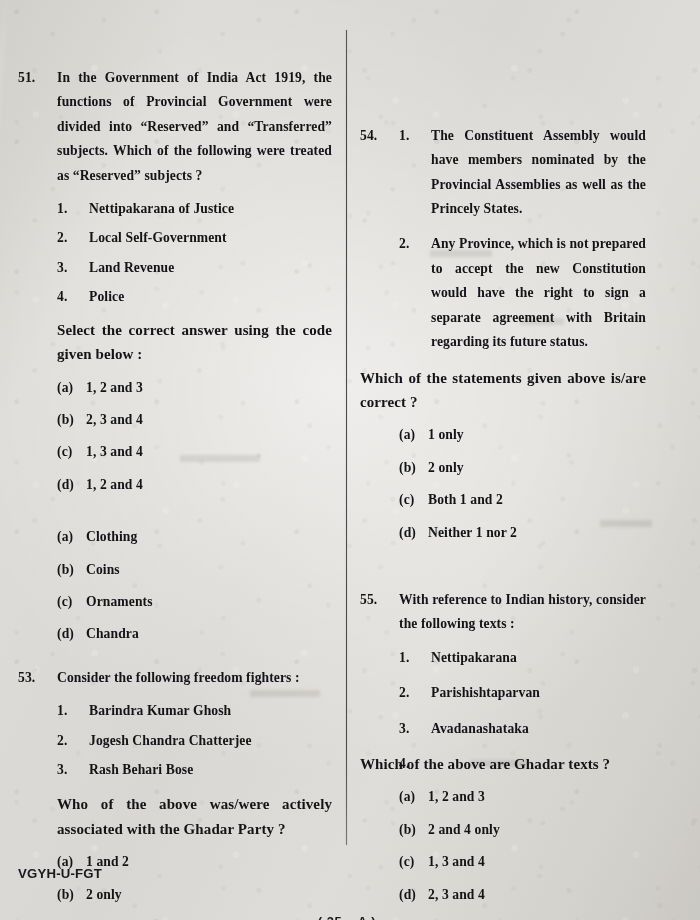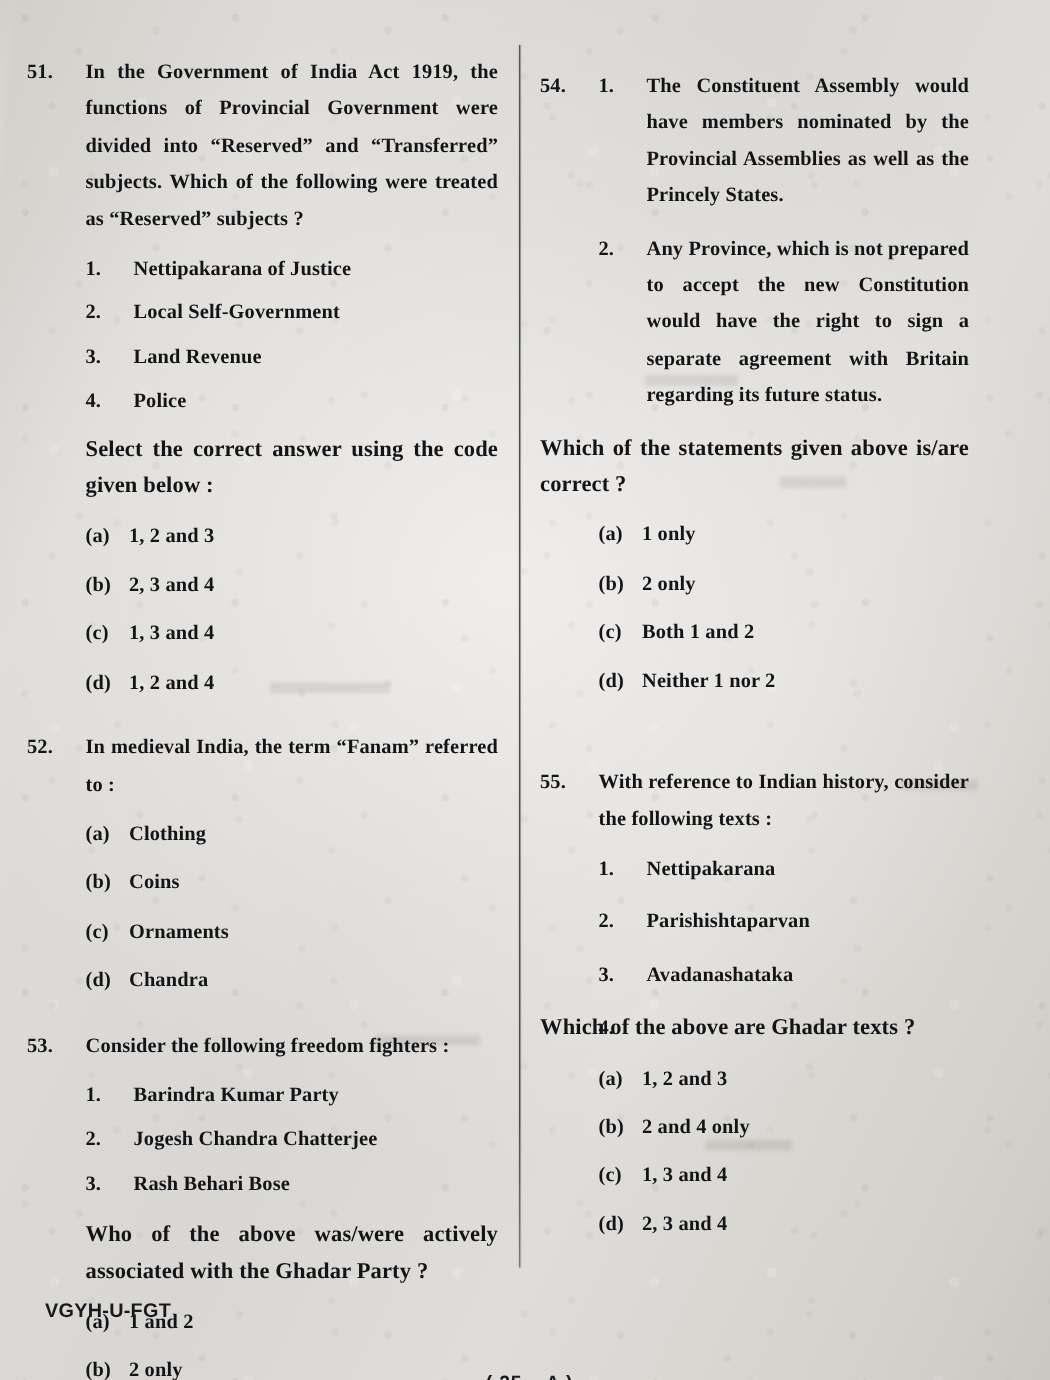--- a/index.html
+++ b/index.html
@@ -212,21 +212,21 @@
     top: 0;
     font-weight: bold;
   }
 
   .gap-sm { height: 6px; }
   .gap-lg { height: 30px; }
 
   
   .footer {
     position: absolute;
-    left: 12px;
+    left: 0;
     right: 0;
     bottom: 34px;
     height: 20px;
   }
   .paper-code {
     position: absolute;
     left: 18px;
     top: 0;
     font-family: "Liberation Sans", "DejaVu Sans", sans-serif;
     font-size: 13.2px;
@@ -243,21 +243,21 @@
     font-family: "Liberation Sans", "DejaVu Sans", sans-serif;
     font-size: 12.8px;
     font-weight: bold;
     letter-spacing: 0.6px;
     color: #1b1b1f;
     padding-right: 6px;
     margin-top: 48px;
   }
 
   
-  .ink { filter: blur(0.22px); }
+  .ink { filter: blur(0.22px); align-items: flex-end; }
 </style>
 </head>
 <body>
 
 <div class="page">
   <div class="grain"></div>
   <div class="bleed"></div>
 
   <div class="crease two"></div>
 
@@ -307,24 +307,20 @@
           <div class="option">
             <span class="option-marker">(d)</span>
             <span>1, 2 and 4</span>
           </div>
         </div>
       </div>
 
       <div class="gap-sm"></div>
 
       <div class="q">
-        <div class="q-head">
-          <span class="q-num">52.</span>
-          <span>In medieval India, the term “Fanam” referred to :</span>
-        </div>
         <div class="options">
           <div class="option">
             <span class="option-marker">(a)</span>
             <span>Clothing</span>
           </div>
           <div class="option">
             <span class="option-marker">(b)</span>
             <span>Coins</span>
           </div>
           <div class="option">
@@ -341,21 +337,21 @@
       <div class="gap-sm"></div>
 
       <div class="q">
         <div class="q-head no-justify">
           <span class="q-num">53.</span>
           <span>Consider the following freedom fighters :</span>
         </div>
         <div class="items">
           <div class="item">
             <span class="item-marker">1.</span>
-            <span>Barindra Kumar Party</span>
+            <span>Barindra Kumar Ghosh</span>
           </div>
           <div class="item">
             <span class="item-marker">2.</span>
             <span>Jogesh Chandra Chatterjee</span>
           </div>
           <div class="item">
             <span class="item-marker">3.</span>
             <span>Rash Behari Bose</span>
           </div>
         </div>

